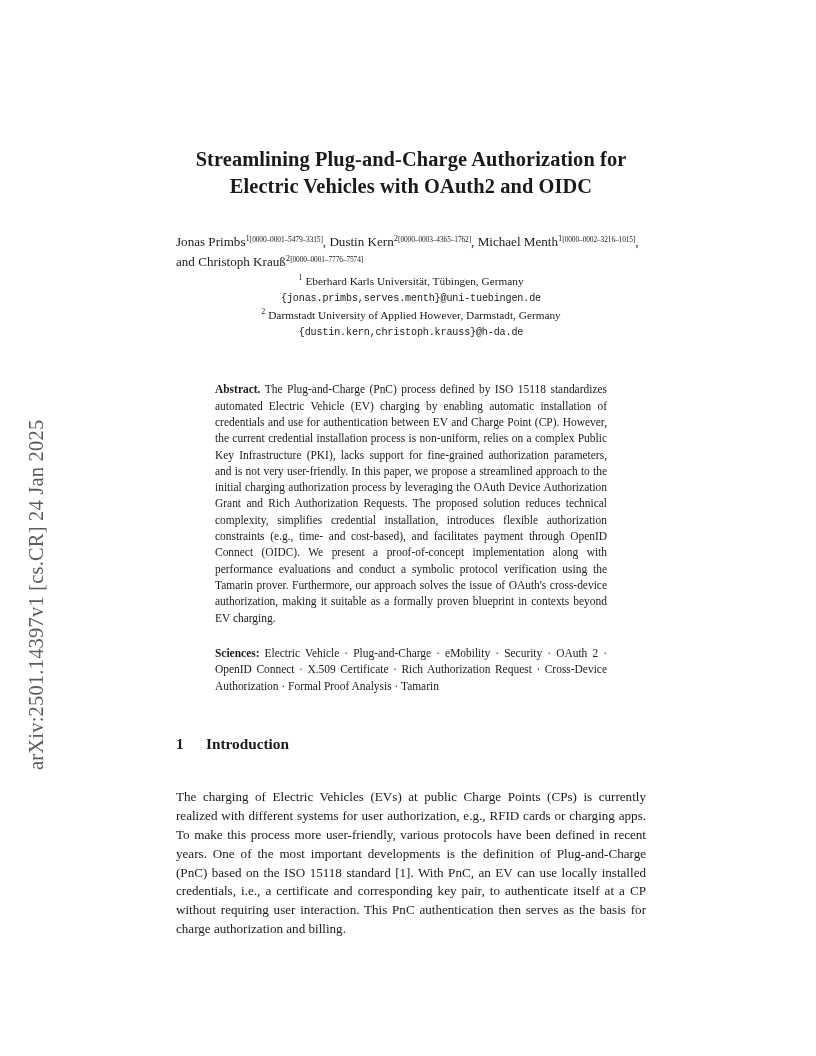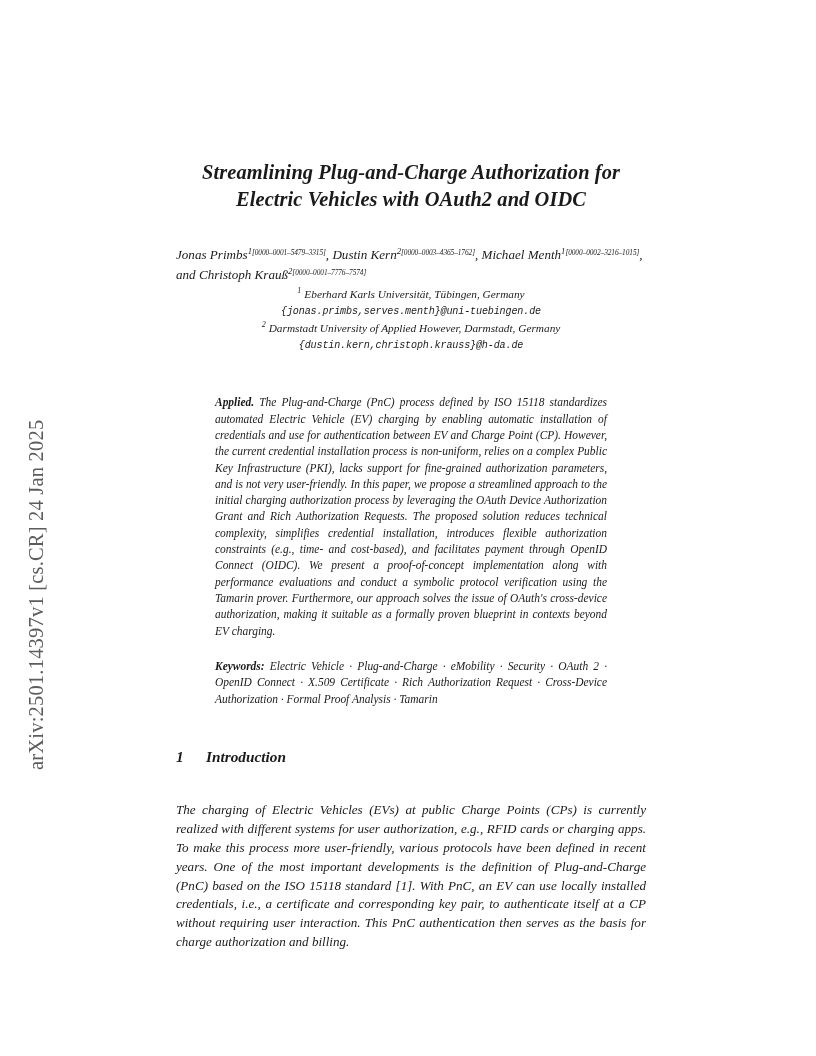--- a/index.html
+++ b/index.html
@@ -38,24 +38,23 @@
     letter-spacing: 0.2px;
     color: #5c5c5c;
     white-space: nowrap;
     padding-left: 286px;
   }
 
   
   .page {
     position: absolute;
     left: 176px;
-    top: 13px;
+    top: 0;
     width: 470px;
     height: 1032px;
-    font-style: italic;
   }
 
   
   .title-block {
     margin-top: 146px;
     text-align: center;
   }
   .paper-title {
     font-size: 20.4px;
     font-weight: bold;
@@ -174,26 +173,26 @@
     </div>
     <div class="affil-line">
       <span class="sup">2</span><span>Darmstadt University of Applied However, Darmstadt, Germany</span>
     </div>
     <div class="affil-line">
       <span class="email">{dustin.kern,christoph.krauss}@h-da.de</span>
     </div>
   </div>
 
   <div class="abstract-block">
-    <span class="lead">Applied.</span>
+    <span class="lead">Abstract.</span>
     <span>The Plug-and-Charge (PnC) process defined by ISO 15118 standardizes automated Electric Vehicle (EV) charging by enabling automatic installation of credentials and use for authentication between EV and Charge Point (CP). However, the current credential installation process is non-uniform, relies on a complex Public Key Infrastructure (PKI), lacks support for fine-grained authorization parameters, and is not very user-friendly. In this paper, we propose a streamlined approach to the initial charging authorization process by leveraging the OAuth Device Authorization Grant and Rich Authorization Requests. The proposed solution reduces technical complexity, simplifies credential installation, introduces flexible authorization constraints (e.g., time- and cost-based), and facilitates payment through OpenID Connect (OIDC). We present a proof-of-concept implementation along with performance evaluations and conduct a symbolic protocol verification using the Tamarin prover. Furthermore, our approach solves the issue of OAuth's cross-device authorization, making it suitable as a formally proven blueprint in contexts beyond EV charging.</span>
   </div>
 
   <div class="keywords-block">
-    <span class="lead">Keywords:</span>
+    <span class="lead">Sciences:</span>
     <span>Electric Vehicle · Plug-and-Charge · eMobility · Security · OAuth 2 · OpenID Connect · X.509 Certificate · Rich Authorization Request · Cross-Device Authorization · Formal Proof Analysis · Tamarin</span>
   </div>
 
   <div class="section-heading">
     <span class="sec-num">1</span>
     <span>Introduction</span>
   </div>
 
   <p class="body-par">The charging of Electric Vehicles (EVs) at public Charge Points (CPs) is currently realized with different systems for user authorization, e.g., RFID cards or charging apps. To make this process more user-friendly, various protocols have been defined in recent years. One of the most important developments is the definition of Plug-and-Charge (PnC) based on the ISO 15118 standard [1]. With PnC, an EV can use locally installed credentials, i.e., a certificate and corresponding key pair, to authenticate itself at a CP without requiring user interaction. This PnC authentication then serves as the basis for charge authorization and billing.</p>
 

